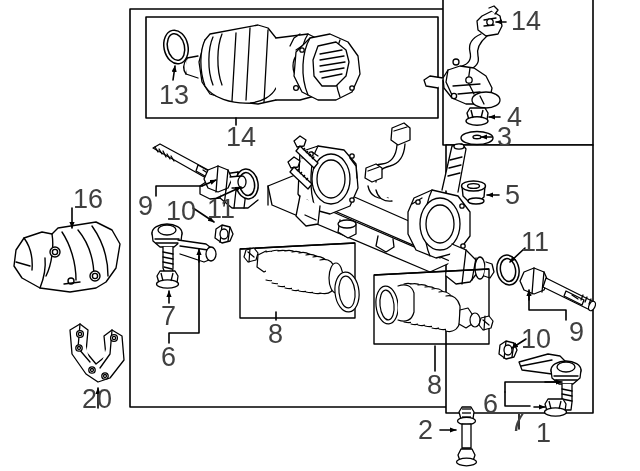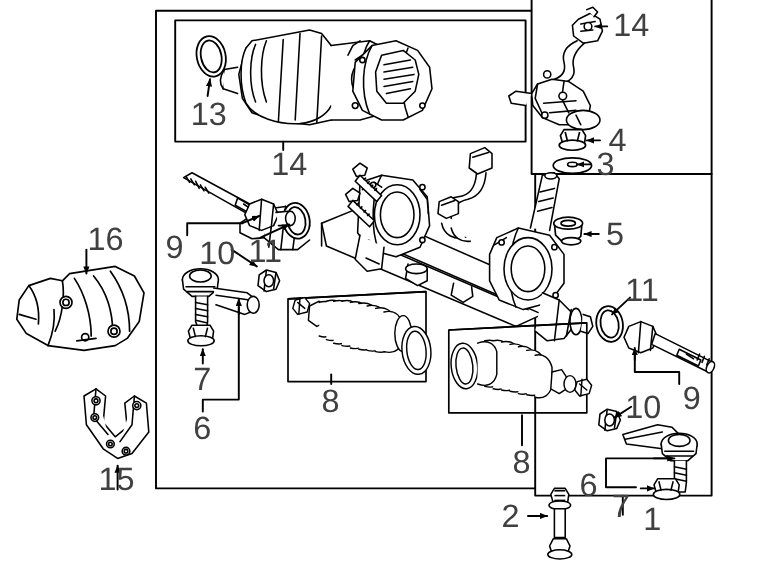--- a/index.html
+++ b/index.html
@@ -488,21 +488,21 @@
   <div class="callout c-lg" style="left:505px;top:182px;">5</div>
   <div class="callout c-lg" style="left:161px;top:344px;">6</div>
   <div class="callout c-lg" style="left:161px;top:303px;">7</div>
   <div class="callout c-lg" style="left:268px;top:321px;">8</div>
   <div class="callout c-lg" style="left:138px;top:193px;">9</div>
   <div class="callout c-lg" style="left:166px;top:198px;">10</div>
   <div class="callout c-lg" style="left:207px;top:196px;">11</div>
   <div class="callout c-lg" style="left:226px;top:124px;">14</div>
   <div class="callout c-lg" style="left:159px;top:82px;">13</div>
   <div class="callout c-lg" style="left:511px;top:8px;">14</div>
-  <div class="callout c-lg" style="left:82px;top:386px;">15</div>
+  <div class="callout c-lg" style="left:82px;top:386px;">20</div>
   <div class="callout c-lg" style="left:73px;top:186px;">16</div>
   <div class="callout c-lg" style="left:483px;top:391px;">6</div>
   <div class="callout c-lg" style="left:510px;top:409px;">7</div>
   <div class="callout c-lg" style="left:427px;top:372px;">8</div>
   <div class="callout c-lg" style="left:569px;top:319px;">9</div>
   <div class="callout c-lg" style="left:521px;top:326px;">10</div>
   <div class="callout c-lg" style="left:521px;top:229px;">11</div>
 
 </div>
 

